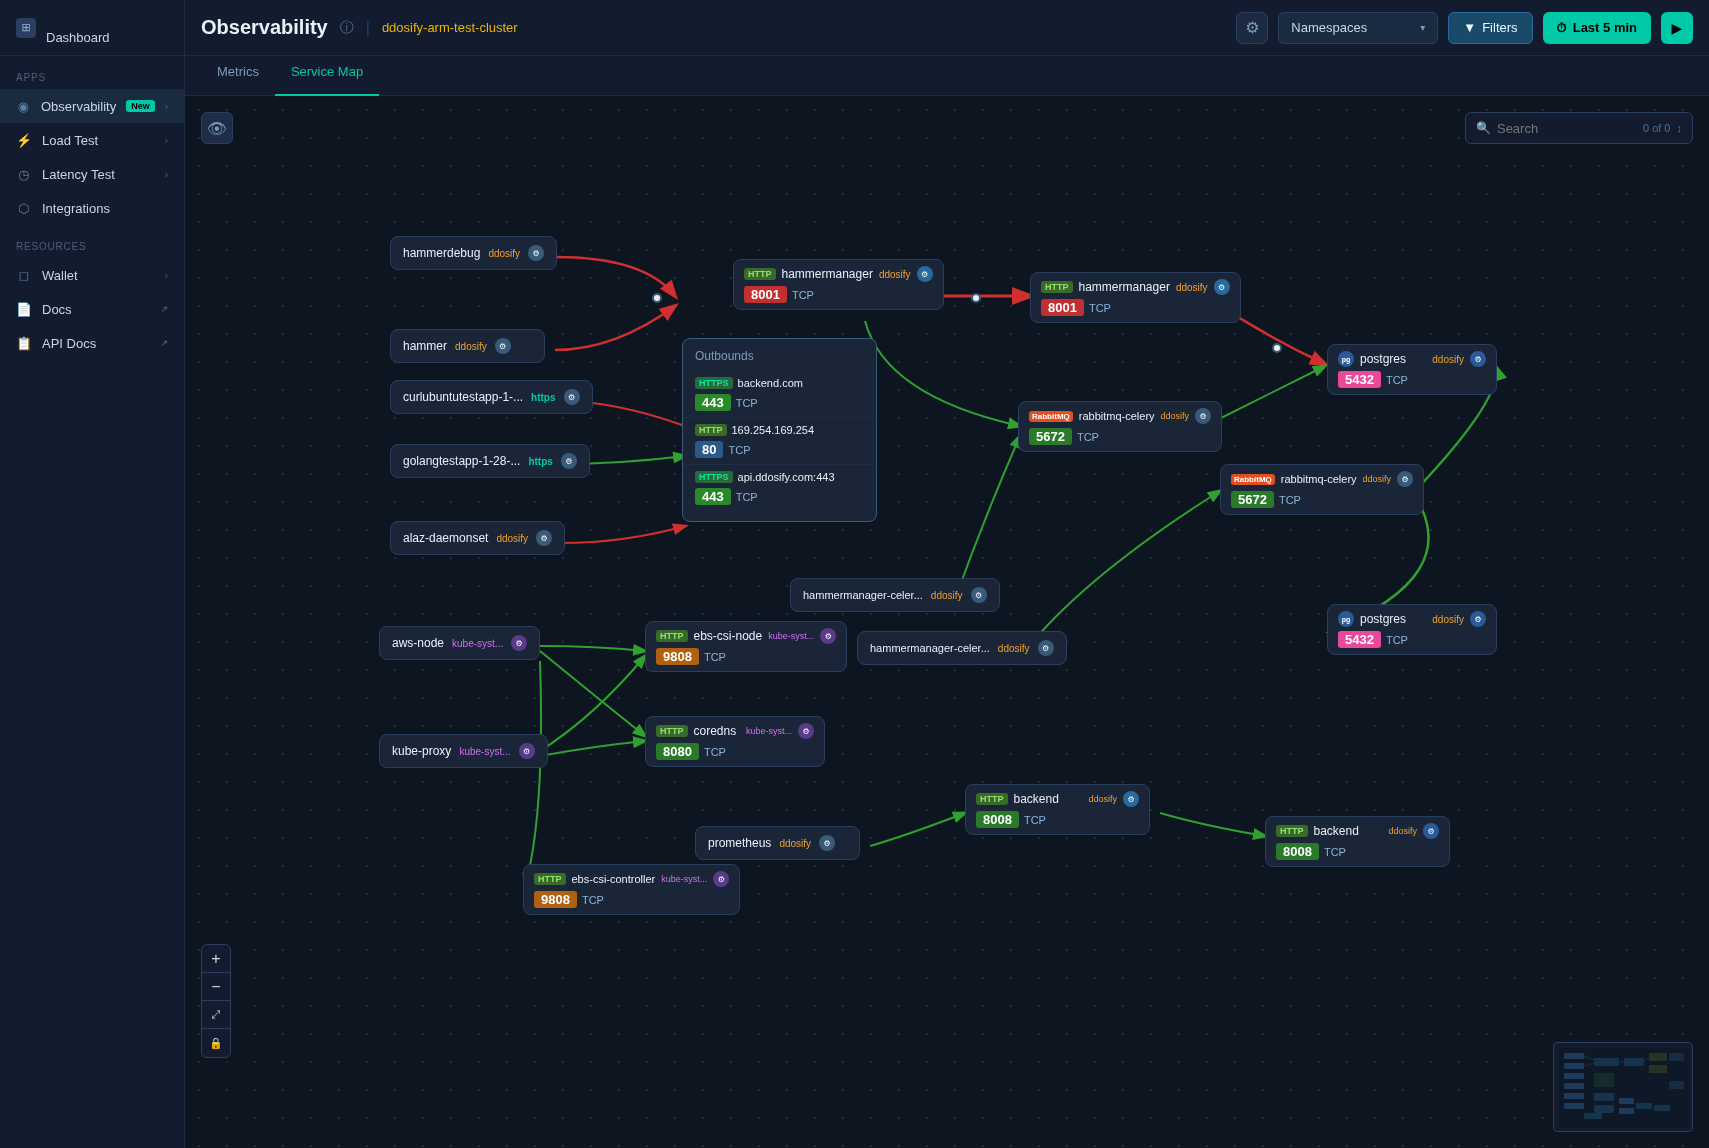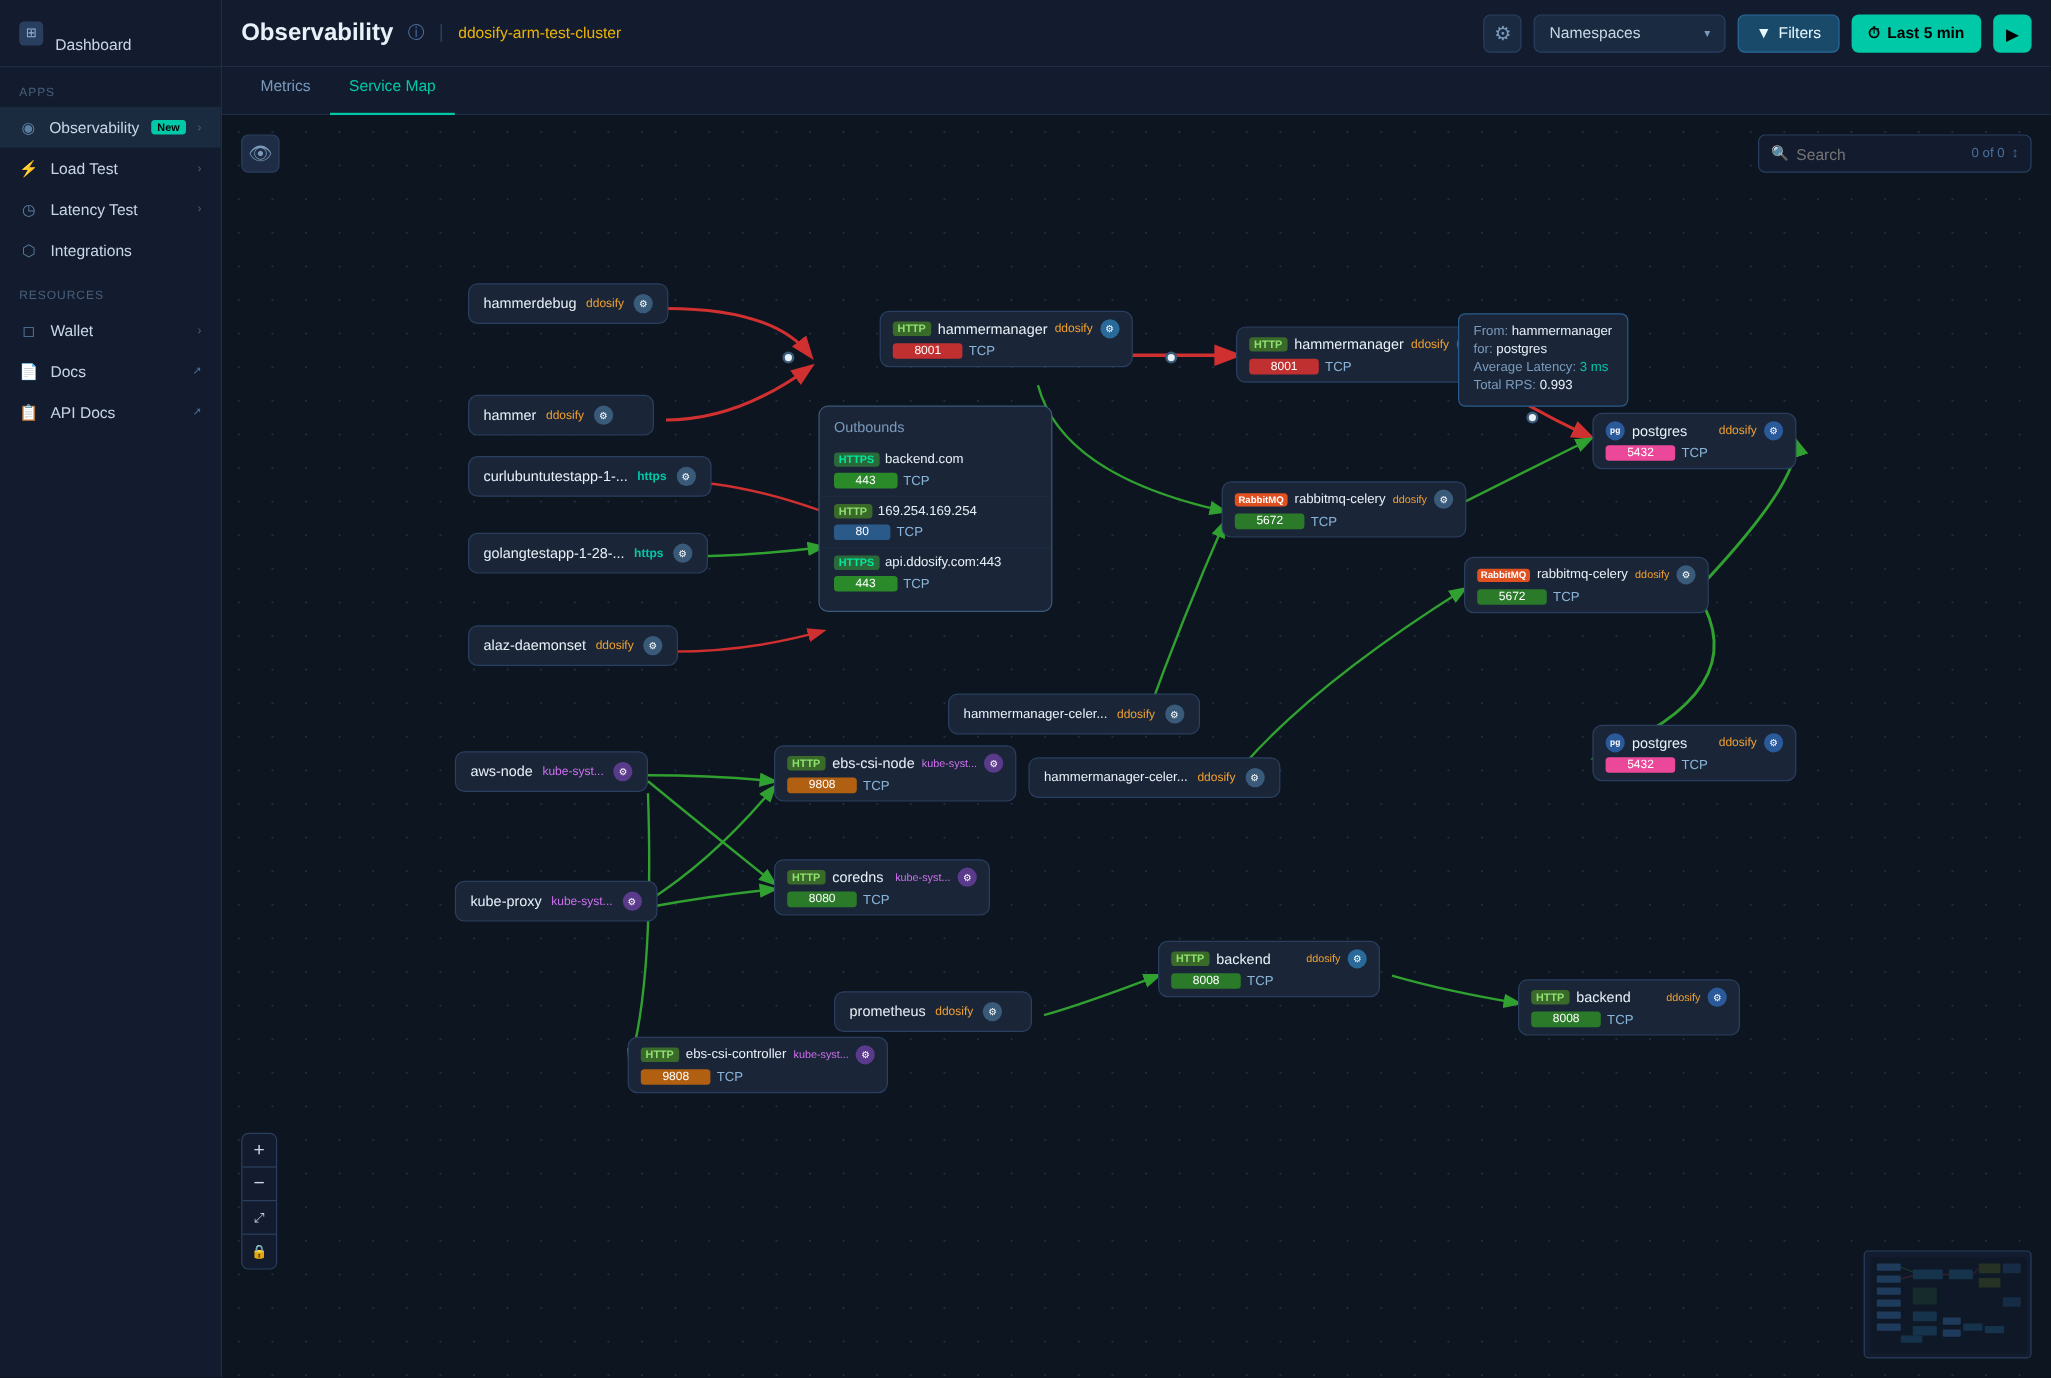--- a/index.html
+++ b/index.html
@@ -296,26 +296,26 @@
       color: #fff;
     }
     .service-node-icon.gear { background: #2a6a9a; }
     .service-node-port {
       display: flex;
       align-items: center;
       gap: 5px;
       margin-top: 4px;
     }
     .port-badge {
-      font-size: 10px;
-      font-weight: 400;
+      font-size: 13px;
+      font-weight: 700;
       background: #c03030;
       color: #fff;
       border-radius: 3px;
-      padding: 1px 18px;
+      padding: 1px 7px;
     }
     .port-badge.green { background: #2a8a2a; }
     .port-badge.blue { background: #ec4899; }
     .port-badge.orange { background: #b06010; }
     .port-text { font-size: 11px; color: #8ab4d8; }
 
     
     .simple-node {
       position: absolute;
       background: #1a2638;
@@ -608,38 +608,20 @@
         <span class="service-node-name">hammermanager</span>
         <span class="service-node-ns ddosify">ddosify</span>
         <div class="service-node-icon gear">⚙</div>
       </div>
       <div class="service-node-port">
         <span class="port-badge">8001</span>
         <span class="port-text">TCP</span>
       </div>
     </div>
 
-    <div class="map-tooltip" style="left:1030px;top:165px;">
-      <div class="tooltip-row">
-        <span class="tooltip-label">From:</span>
-        <span class="tooltip-value">hammermanager</span>
-      </div>
-      <div class="tooltip-row">
-        <span class="tooltip-label">for:</span>
-        <span class="tooltip-value">postgres</span>
-      </div>
-      <div class="tooltip-row">
-        <span class="tooltip-label">Average Latency:</span>
-        <span class="tooltip-value green">3 ms</span>
-      </div>
-      <div class="tooltip-row">
-        <span class="tooltip-label">Total RPS:</span>
-        <span class="tooltip-value">0.993</span>
-      </div>
-    </div>
 
     <div class="outbounds-panel" style="left:497px;top:242px;min-width:195px;">
       <div class="outbounds-title">Outbounds</div>
       <div class="outbound-item">
         <div class="outbound-item-header">
           <span style="font-size:9px;font-weight:700;background:#2a6a3a;color:#00e8a0;border-radius:3px;padding:1px 4px;">HTTPS</span>
           <span style="font-size:11px;color:#e8f0f8;">backend.com</span>
         </div>
         <div class="outbound-item-port">
           <span class="port-badge green">443</span>

